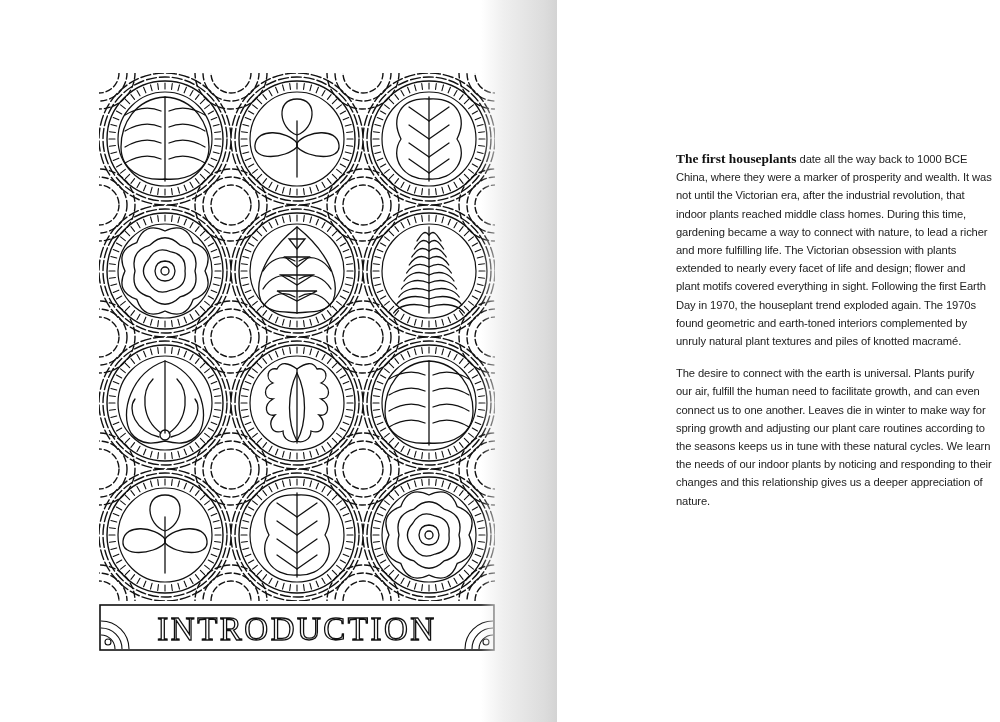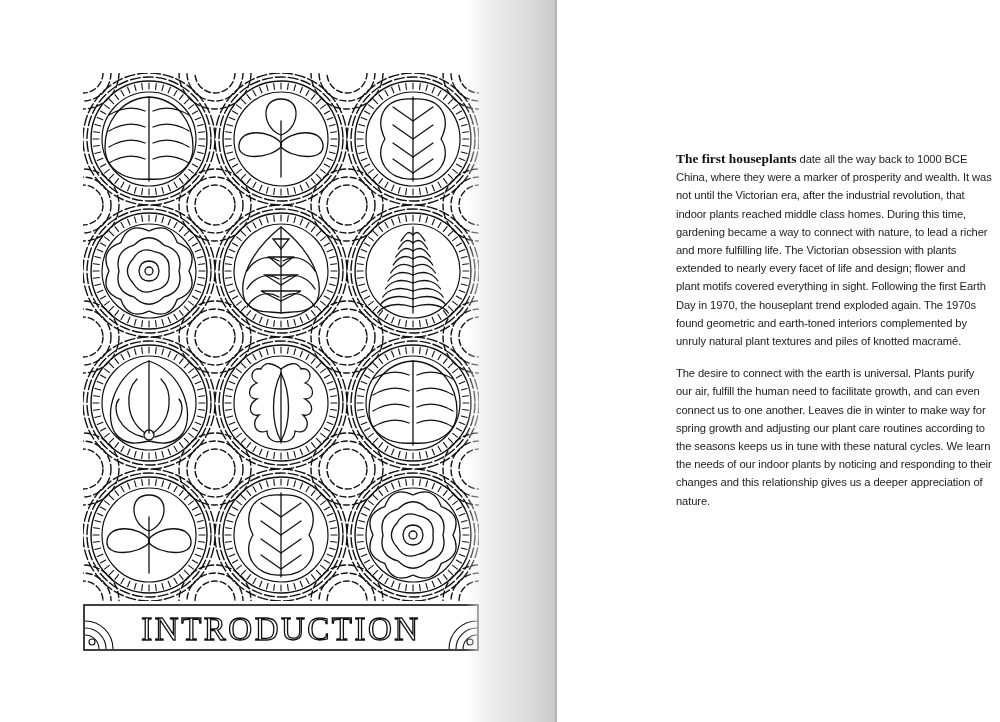--- a/index.html
+++ b/index.html
@@ -1,18 +1,18 @@
 <!DOCTYPE html>
 <html><head>
 <meta charset="utf-8">
 <style>
   html, body { margin:0; padding:0; }
   body { width:1000px; height:722px; position:relative; overflow:hidden; background:#ffffff; font-family:"Liberation Sans", sans-serif; }
   .spread { position:absolute; left:0; top:0; width:1000px; height:722px; }
-  .page-left { position:absolute; left:0; top:0; width:557px; height:722px; background:#ffffff; }
+  .page-left { position:absolute; left:16px; top:0; width:557px; height:722px; background:#ffffff; }
   .gutter-shadow { position:absolute; left:465px; top:0; width:91px; height:722px;
     background:linear-gradient(to right, rgba(255,255,255,0) 0%, #efefef 25%, #dcdcdc 70%, #c9c9c9 100%); }
   .gutter-edge { position:absolute; left:555px; top:0; width:2px; height:722px; background:#b4b4b4; }
   .page-right { position:absolute; left:557px; top:0; width:379px; height:722px; background:#ffffff; }
 
   .illustration { position:absolute; left:83px; top:73px; width:396px; height:578px; }
   .illustration svg { display:block; }
 
   .text-block { position:absolute; left:119px; top:150px; width:316px; color:#222; font-family:"Liberation Sans", sans-serif; font-size:11.2px; line-height:18.2px; letter-spacing:-0.1px; }
   .text-block p { margin:0 0 14px 0; }

